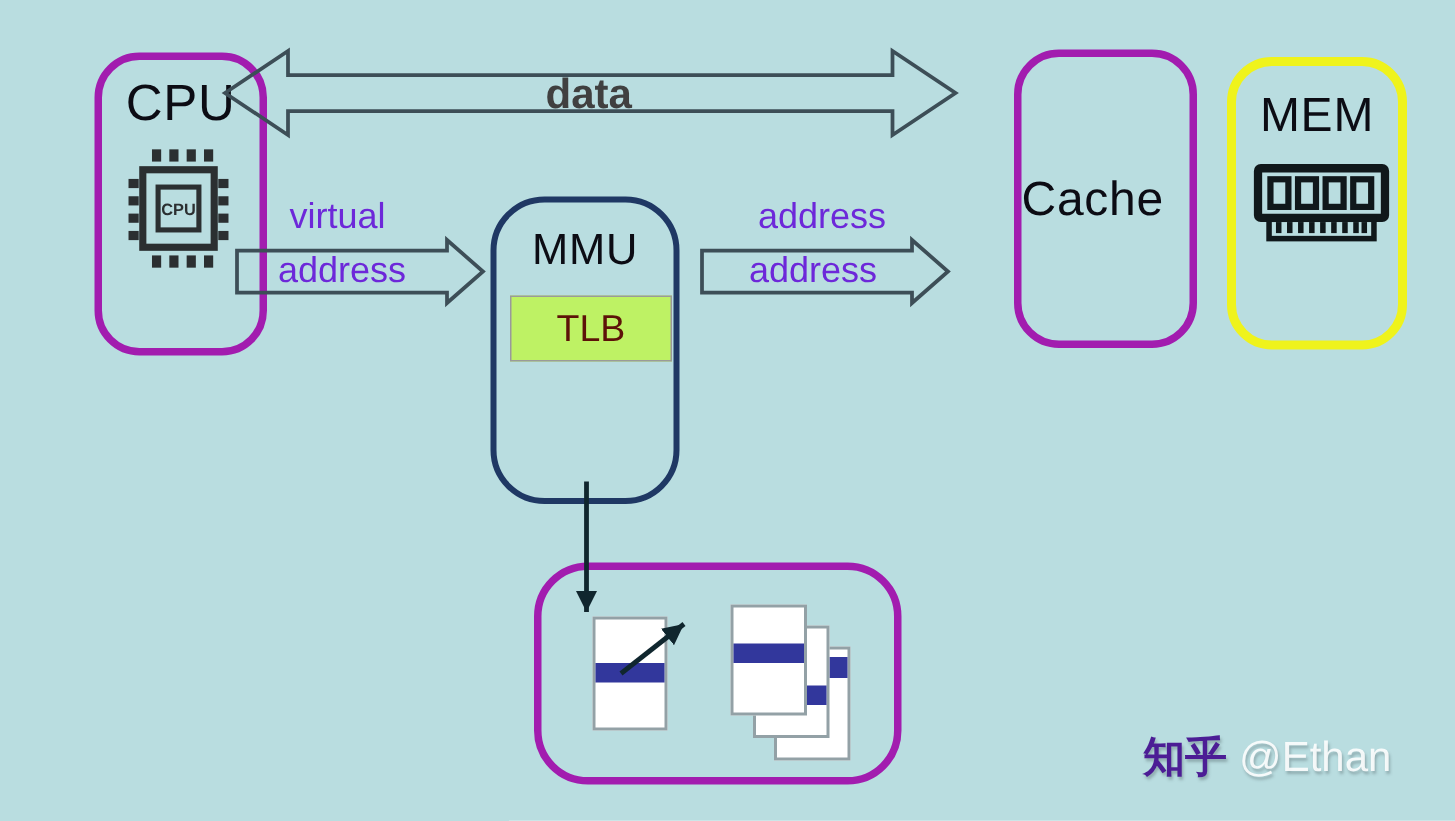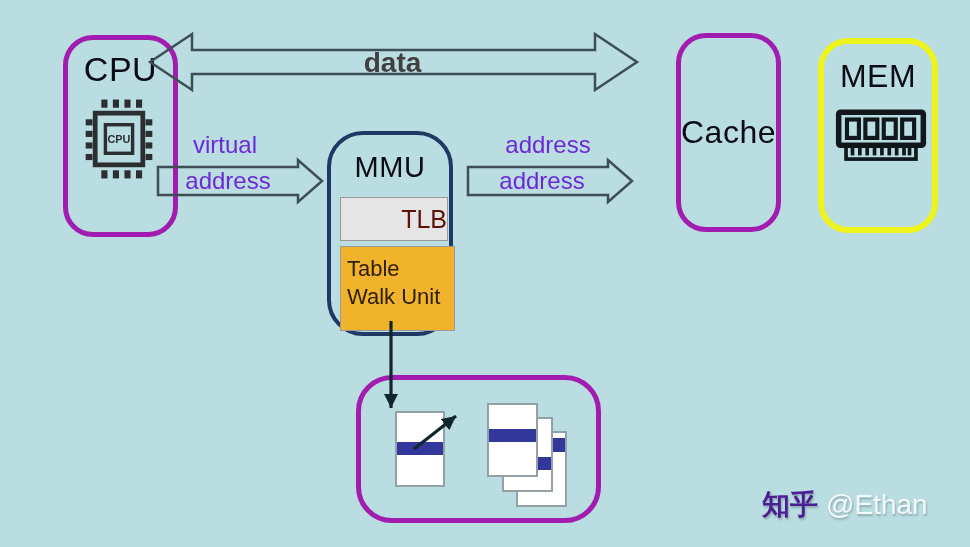--- a/index.html
+++ b/index.html
@@ -17,33 +17,33 @@
   .cpu-node{left:35px;top:35px;width:115px;height:202px;}
   .cpu-node .node-label{margin-top:10px;font-size:34px;}
   .cpu-icon{position:absolute;left:17px;top:56px;width:68px;height:86px;}
   .mmu-node{
     left:327px;top:131px;width:126px;height:205px;
     border:4px solid #1f3864;border-radius:36px;
   }
   .mmu-node .node-label{margin-top:16px;font-size:29px;}
   .tlb-box{
     position:absolute;left:9px;top:62px;width:106px;height:42px;
-    background:#e5e5e5;border:1px solid #9a9a9a;
-    display:flex;align-items:center;justify-content:flex-end;
+    background:#bef264;border:1px solid #9a9a9a;
+    display:flex;align-items:center;justify-content:center;
     font-size:25px;color:#5d1208;
   }
   .twu-box{
     position:absolute;left:9px;top:111px;width:105px;height:75px;
     background:#f2b32c;border:1px solid #9a9a9a;
     font-size:22px;line-height:28px;color:#2e2007;
     padding:8px 2px 0 6px;
   }
   .cache-node{
-    left:648px;top:33px;width:105px;height:199px;
-    display:flex;align-items:center;justify-content:flex-end;
+    left:648px;top:33px;width:122px;height:199px;
+    display:flex;align-items:center;justify-content:flex-start;
   }
   .mem-node{left:818px;top:38px;width:120px;height:195px;border:6px solid #eff31c;}
   .mem-node .node-label{margin-top:14px;}
   .ram-icon{position:absolute;left:11px;top:64px;width:92px;height:58px;}
   
   .pt-box{
     left:328px;top:375px;width:245px;height:148px;border-radius:36px;
   }
   .pt-rect{
     position:absolute;background:#fff;border:2px solid #93a1a6;
@@ -92,23 +92,20 @@
       <rect x="15" y="22" width="70" height="76" fill="none" stroke="#2b2f31" stroke-width="7"></rect>
       <rect x="30" y="39" width="40" height="42" fill="none" stroke="#2b2f31" stroke-width="5"></rect>
       <text x="50" y="66" text-anchor="middle" font-size="16" font-weight="bold" font-family="Liberation Sans, sans-serif" fill="#2b2f31">CPU</text>
     </svg>
   </div>
 
   <div class="node mmu-node">
     <div class="node-label">MMU</div>
     <div class="tlb-box">
       <span>TLB</span>
-    </div>
-    <div class="twu-box">
-      <span>Table Walk Unit</span>
     </div>
   </div>
 
   <div class="node gold cache-node">
     <div class="node-label">Cache</div>
   </div>
 
   <div class="node mem-node">
     <div class="node-label">MEM</div>
     <svg class="ram-icon" viewBox="0 0 100 62">

